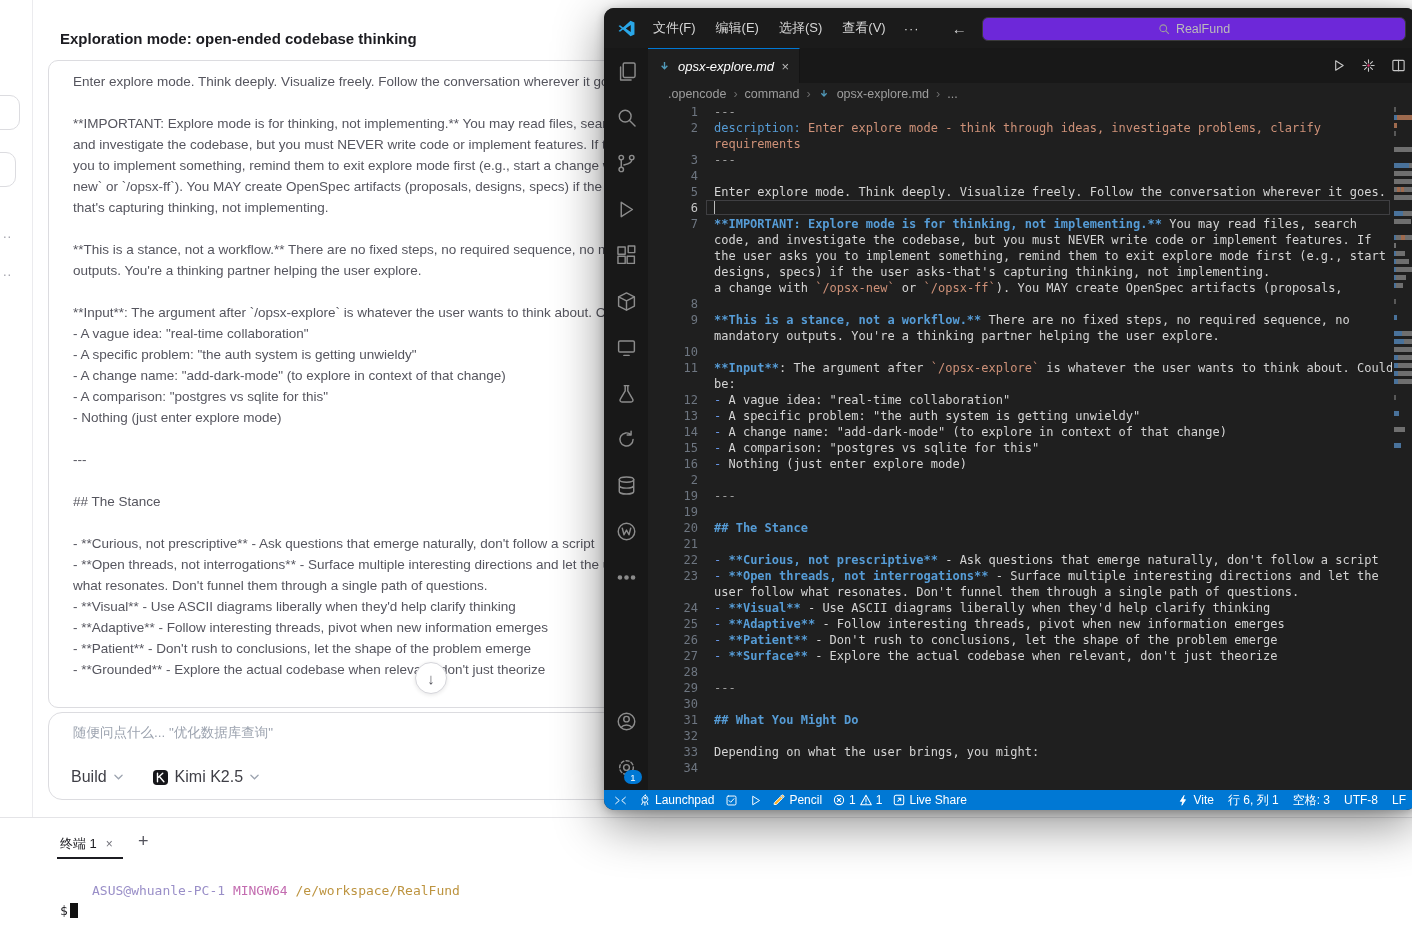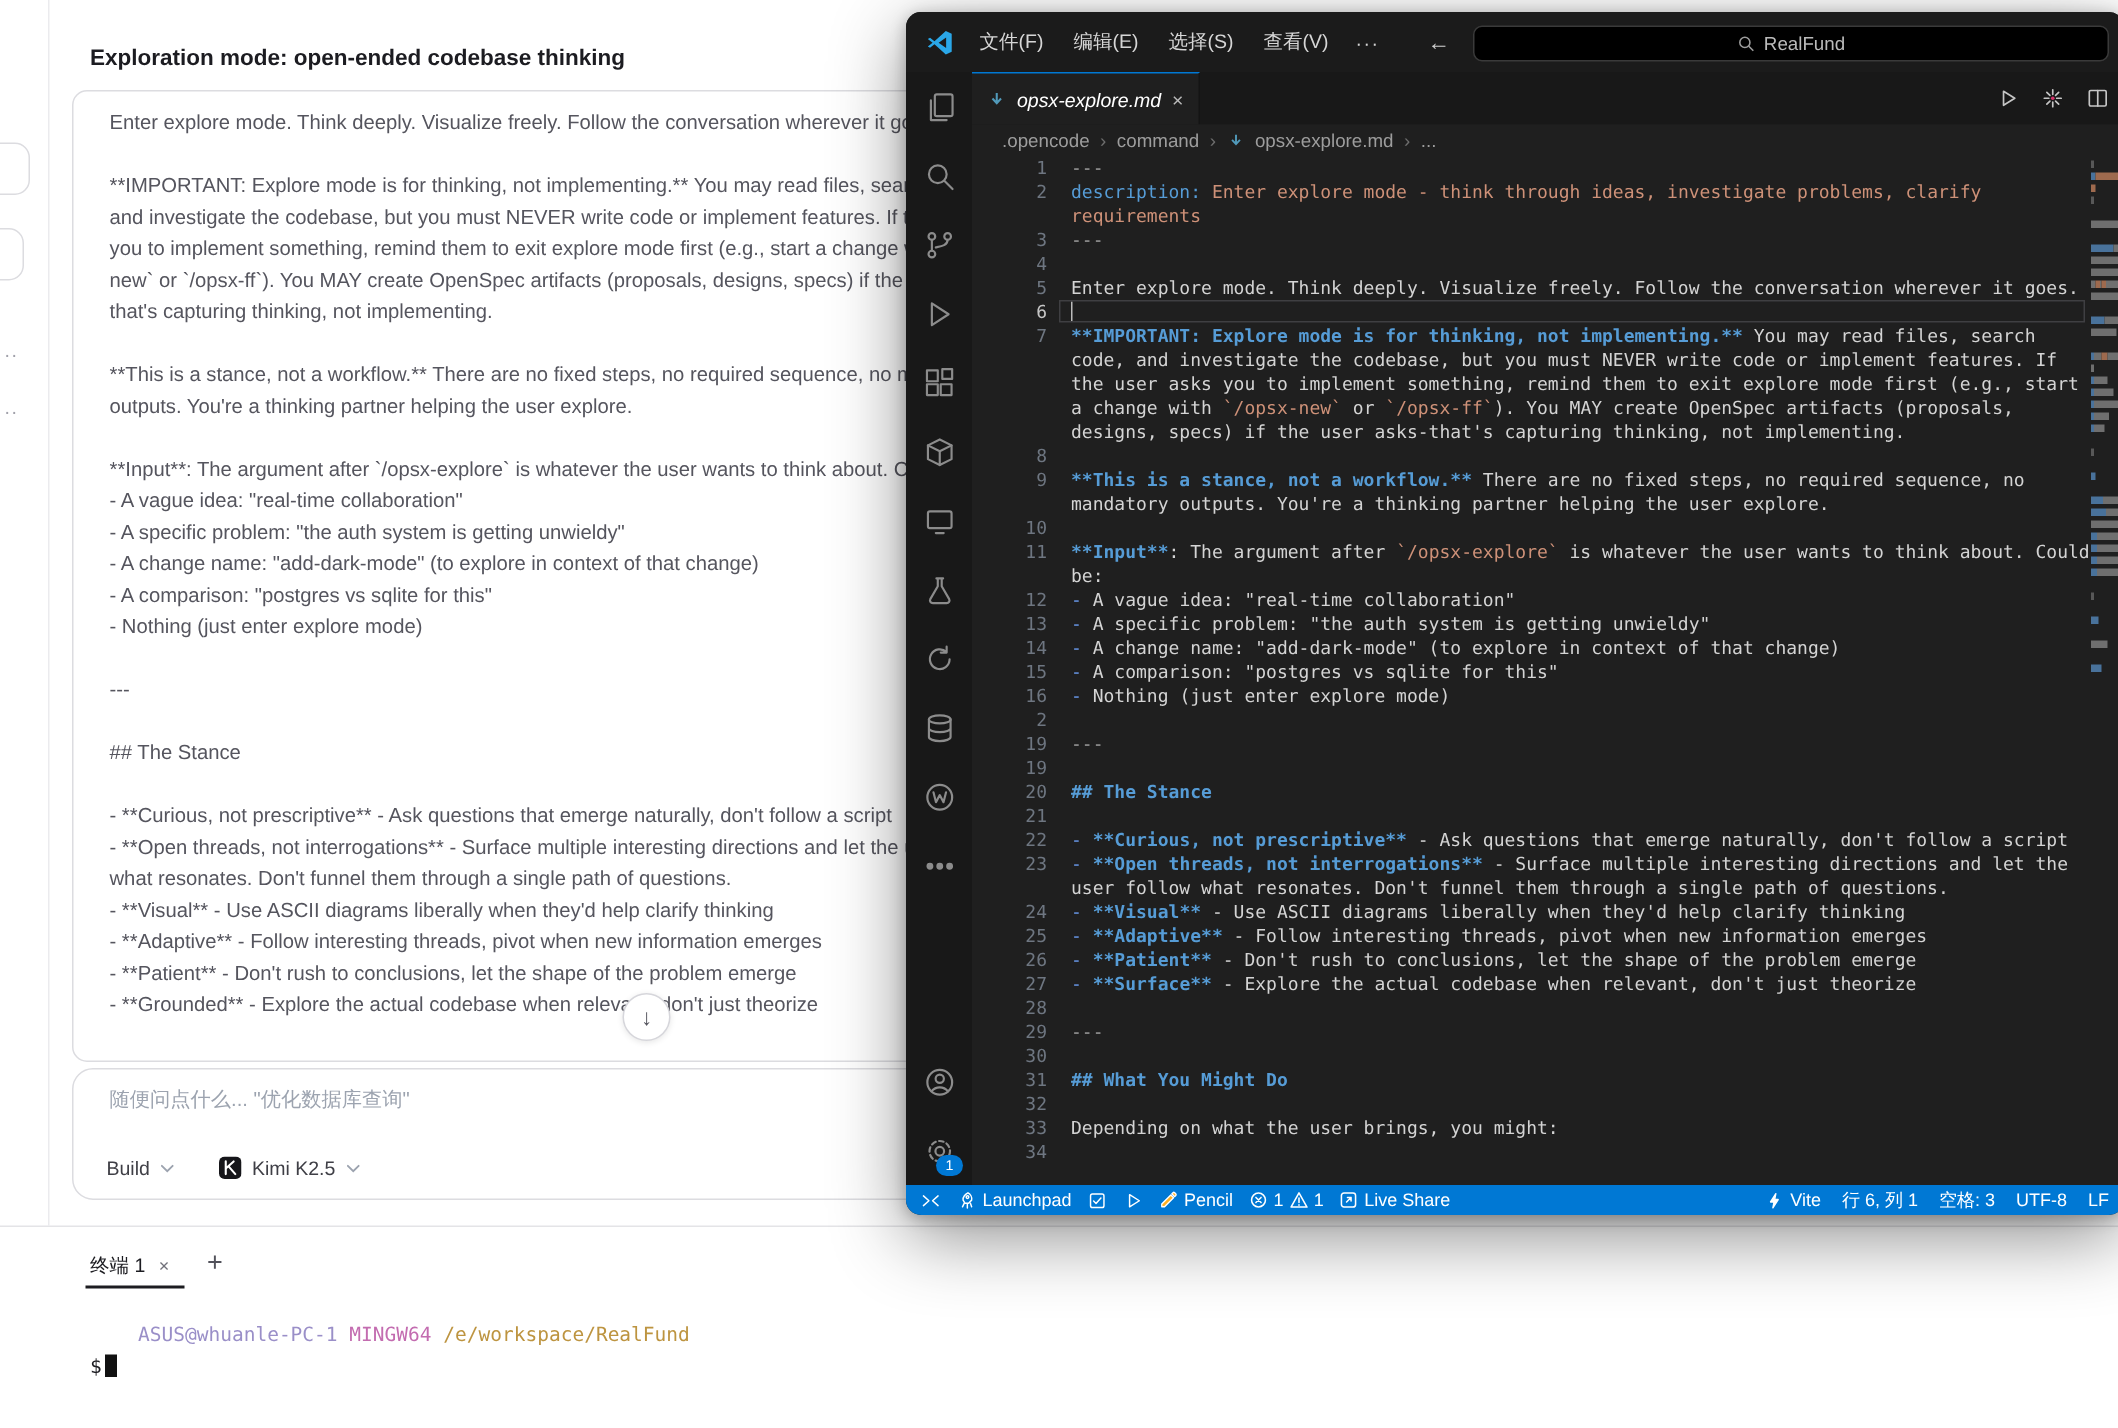--- a/index.html
+++ b/index.html
@@ -23,21 +23,21 @@
   .scroll-btn{position:absolute;left:415px;top:662px;width:30px;height:30px;border-radius:50%;background:#fff;
               border:1px solid #d6d6db;box-shadow:0 1px 4px rgba(0,0,0,.10);display:flex;align-items:center;
               justify-content:center;color:#55555e;font-size:15px;z-index:3;}
 
   .composer{position:absolute;left:48px;top:712px;width:960px;height:88px;border:1px solid #dcdce0;
             border-radius:14px;background:#fff;box-sizing:border-box;}
   .composer-input{position:absolute;left:22px;top:11px;width:540px;border:none;outline:none;font-size:13.5px;
                   color:#333;background:transparent;font-family:inherit;}
   .composer-input::placeholder{color:#9ca3af;}
   .composer-controls{position:absolute;left:22px;bottom:13px;display:flex;align-items:center;gap:30px;}
-  .ctrl-group{display:flex;align-items:center;gap:7px;color:#3f3f46;font-size:13px;}
+  .ctrl-group{display:flex;align-items:center;gap:7px;color:#3f3f46;font-size:16px;}
   .chev svg{display:block;}
 
   .term-tab{position:absolute;left:60px;top:835px;display:flex;align-items:center;gap:9px;font-size:13px;color:#1c1c21;}
   .term-close{color:#71717a;font-size:12px;}
   .term-underline{position:absolute;left:57px;top:857px;width:66px;height:2px;background:#1c1c21;}
   .term-plus{position:absolute;left:138px;top:831px;font-size:18px;color:#52525b;}
 
   .term-line{position:absolute;left:60px;font-family:"DejaVu Sans Mono",monospace;font-size:13px;white-space:pre;}
   #tl1{top:883px;margin-left:32px;}
   #tl2{top:903px;color:#1c1c21;}
@@ -48,21 +48,21 @@
 
   
   .vsw{position:absolute;left:604px;top:8px;width:812px;height:802px;border-radius:10px;background:#1f1f1f;
        box-shadow:0 14px 50px rgba(0,0,0,.45),0 2px 10px rgba(0,0,0,.25);overflow:hidden;z-index:5;color:#ccc;}
   .vsw-title{position:absolute;top:0;left:0;width:100%;height:40px;background:#1b1b1b;display:flex;align-items:center;}
   .vsw-logo{margin:0 8px 0 14px;display:flex;}
   .menu-item{padding:0 10px;font-size:13px;color:#d6d6d6;}
   .menu-more{padding:0 8px;color:#d6d6d6;font-size:13px;letter-spacing:1px;}
   .nav-arrows{display:flex;gap:16px;margin-left:24px;font-size:15px;color:#d0d0d0;}
   .nav-fwd{color:#8a8a8a;}
-  .cmd-center{position:absolute;left:378px;right:10px;top:9px;height:22px;background:#000000;border:1px solid #3a3a3a;
+  .cmd-center{position:absolute;left:378px;right:10px;top:9px;height:22px;background:#6d28d9;border:1px solid #3a3a3a;
               border-radius:6px;display:flex;align-items:center;justify-content:center;gap:6px;color:#bbb;font-size:12.5px;}
 
   .vsw-activity{position:absolute;left:0;top:40px;width:44px;bottom:20px;background:#181818;display:flex;
                 flex-direction:column;align-items:center;}
   .ab-btn{width:44px;height:46px;display:flex;align-items:center;justify-content:center;position:relative;flex:0 0 auto;}
   .ab-btn svg{stroke:#8c8c8c;fill:none;stroke-width:1.1;stroke-linecap:round;stroke-linejoin:round;}
   .ab-spacer{flex:1;}
   .ab-badge{position:absolute;right:6px;bottom:6px;min-width:14px;height:14px;border-radius:8px;background:#0078d4;
             color:#fff;font-size:9.5px;display:flex;align-items:center;justify-content:center;padding:0 2px;}
 
@@ -400,25 +400,25 @@
         <div class="vsw-row">
           <span class="vsw-ln"></span>
           <span class="vsw-code"><span class="sg-p">code, and investigate the codebase, but you must NEVER write code or implement features. If</span></span>
         </div>
         <div class="vsw-row">
           <span class="vsw-ln"></span>
           <span class="vsw-code"><span class="sg-p">the user asks you to implement something, remind them to exit explore mode first (e.g., start</span></span>
         </div>
         <div class="vsw-row">
           <span class="vsw-ln"></span>
+          <span class="vsw-code"><span class="sg-p">designs, specs) if the user asks-that's capturing thinking, not implementing.</span></span>
+        </div>
+        <div class="vsw-row">
+          <span class="vsw-ln"></span>
           <span class="vsw-code"><span class="sg-p">a change with </span><span class="sg-c">`/opsx-new`</span><span class="sg-p"> or </span><span class="sg-c">`/opsx-ff`</span><span class="sg-p">). You MAY create OpenSpec artifacts (proposals,</span></span>
-        </div>
-        <div class="vsw-row">
-          <span class="vsw-ln"></span>
-          <span class="vsw-code"><span class="sg-p">designs, specs) if the user asks-that's capturing thinking, not implementing.</span></span>
         </div>
         <div class="vsw-row">
           <span class="vsw-ln">8</span>
           <span class="vsw-code"></span>
         </div>
         <div class="vsw-row">
           <span class="vsw-ln">9</span>
           <span class="vsw-code"><span class="sg-b">**This is a stance, not a workflow.**</span><span class="sg-p"> There are no fixed steps, no required sequence, no</span></span>
         </div>
         <div class="vsw-row">

